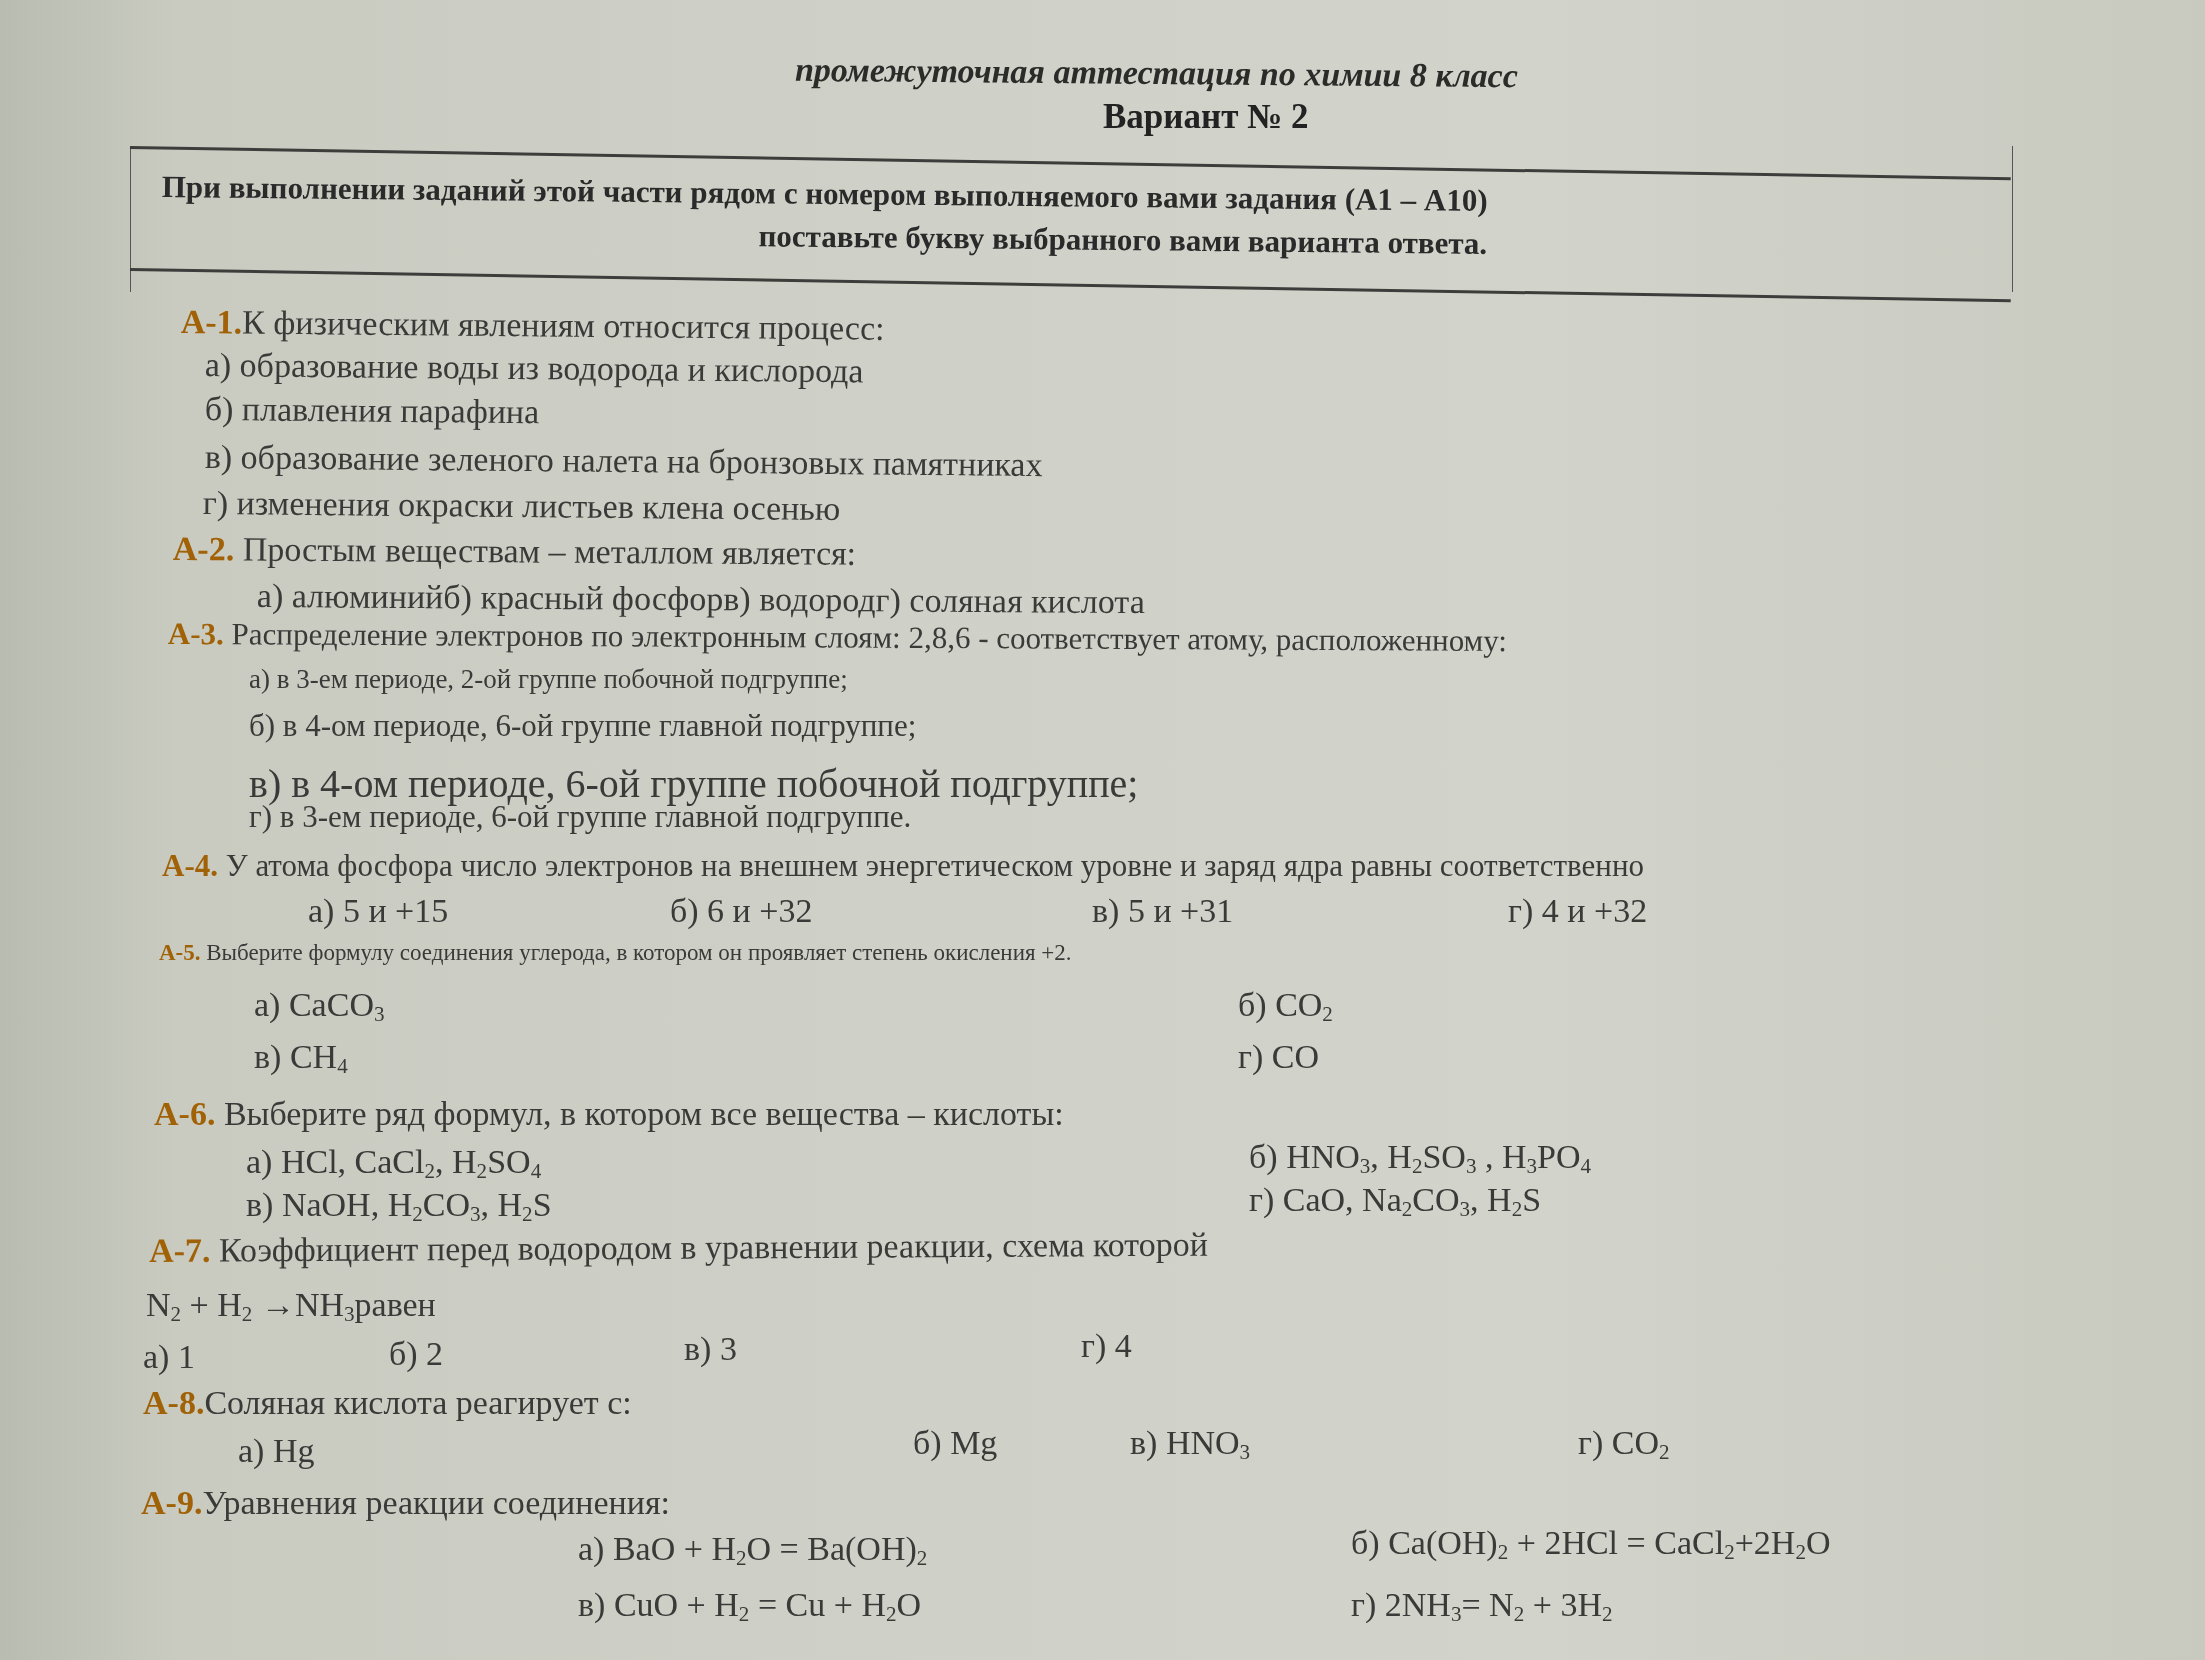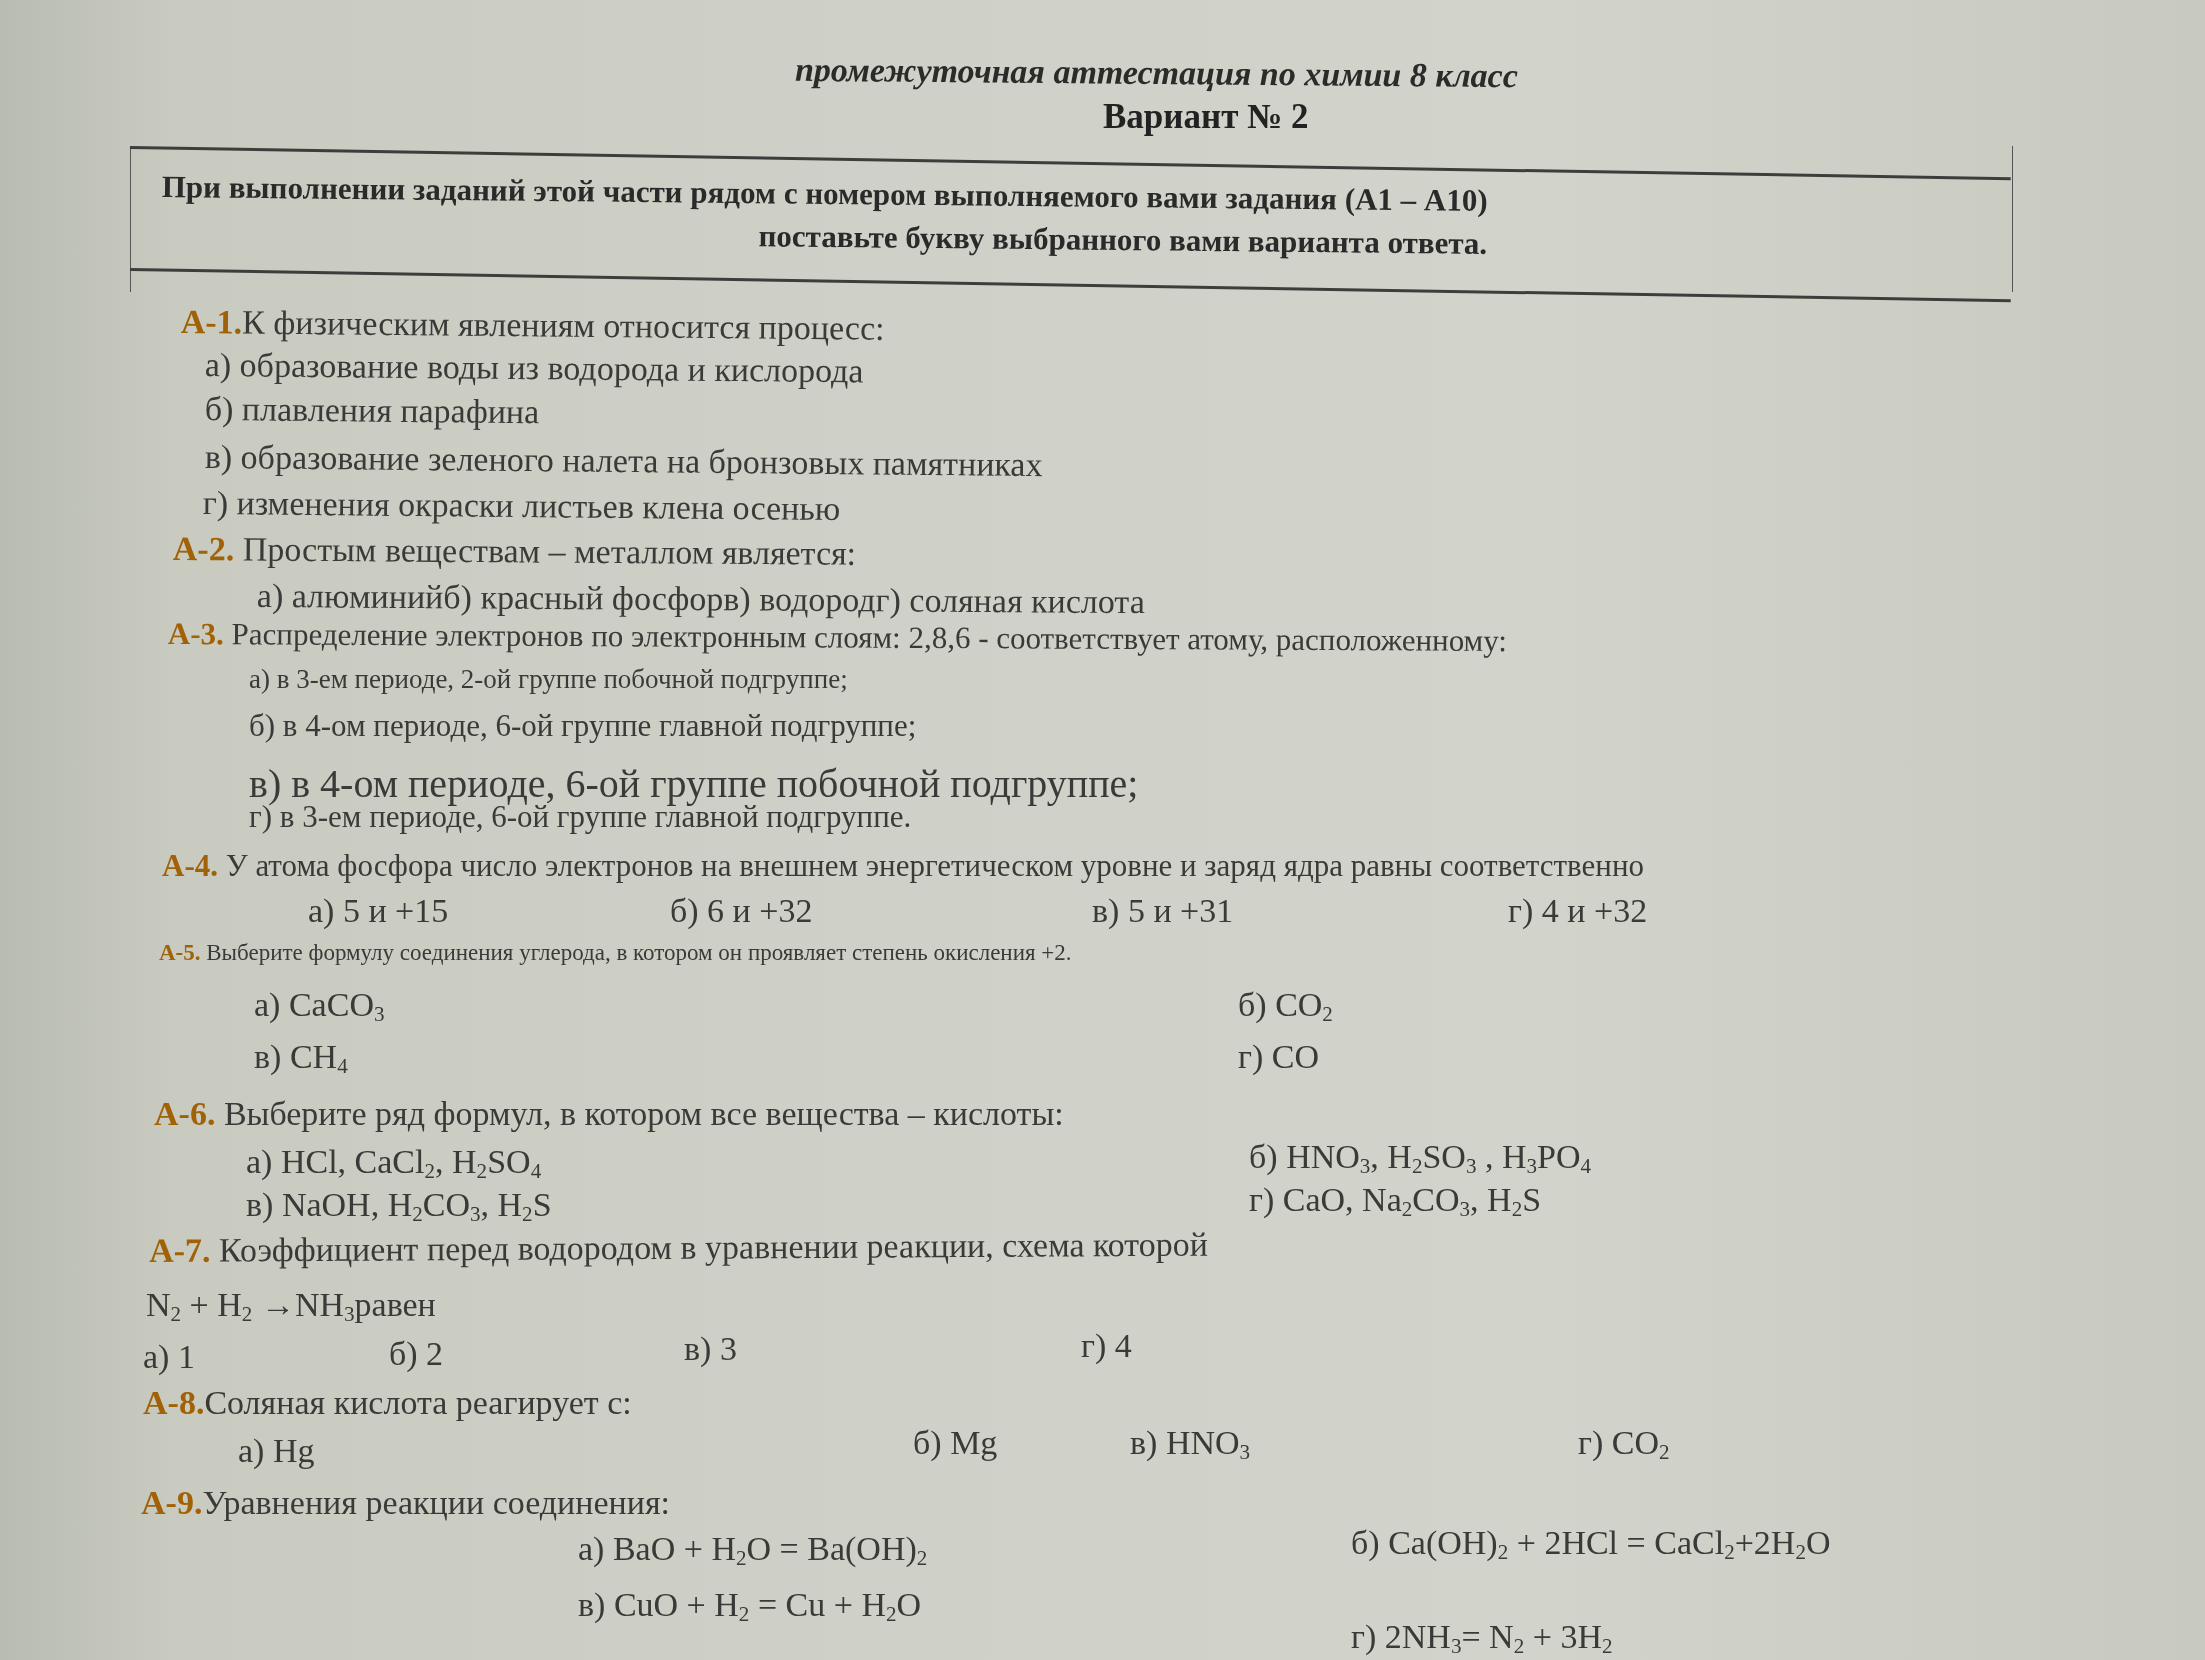--- a/index.html
+++ b/index.html
@@ -109,16 +109,16 @@
   <div class="abs opt formula" style="left:913px; top:1424px;"><span>б) </span><span>Mg</span></div>
   <div class="abs opt formula" style="left:1130px; top:1424px;"><span>в) </span><span>HNO</span><sub>3</sub></div>
   <div class="abs opt formula" style="left:1578px; top:1424px;"><span>г) </span><span>CO</span><sub>2</sub></div>
 
   <div class="abs q" style="left:141px; top:1484px;">
     <span class="qnum">А-9.</span><span>Уравнения реакции соединения:</span>
   </div>
   <div class="abs opt formula" style="left:578px; top:1530px;"><span>а) </span><span>BaO + H</span><sub>2</sub><span>O = Ba(OH)</span><sub>2</sub></div>
   <div class="abs opt formula" style="left:1351px; top:1524px;"><span>б) </span><span>Ca(OH)</span><sub>2</sub><span> + 2HCl = CaCl</span><sub>2</sub><span>+2H</span><sub>2</sub><span>O</span></div>
   <div class="abs opt formula" style="left:578px; top:1586px;"><span>в) </span><span>CuO + H</span><sub>2</sub><span> = Cu + H</span><sub>2</sub><span>O</span></div>
-  <div class="abs opt formula" style="left:1351px; top:1586px;margin-top:32px;"><span>г) </span><span>2NH</span><sub>3</sub><span>= N</span><sub>2</sub><span> + 3H</span><sub>2</sub></div>
+  <div class="abs opt formula" style="left:1351px; top:1586px;"><span>г) </span><span>2NH</span><sub>3</sub><span>= N</span><sub>2</sub><span> + 3H</span><sub>2</sub></div>
 
 </div>
 
 
 </body></html>

